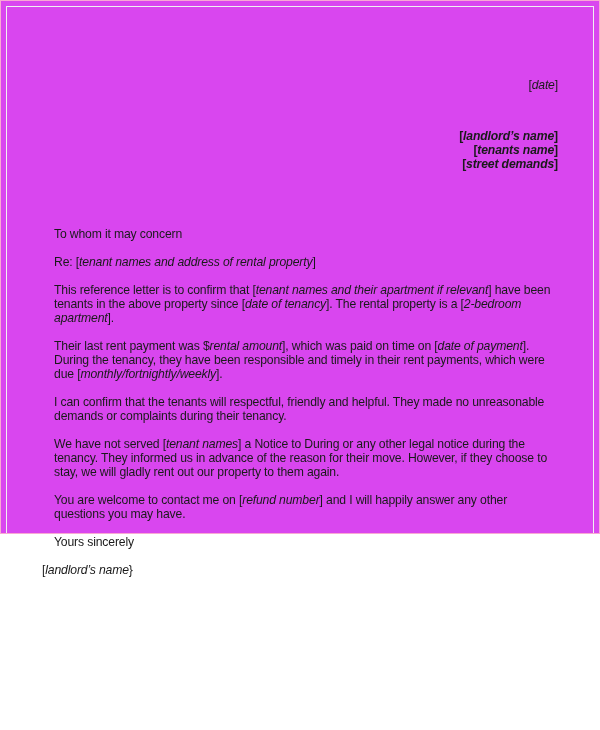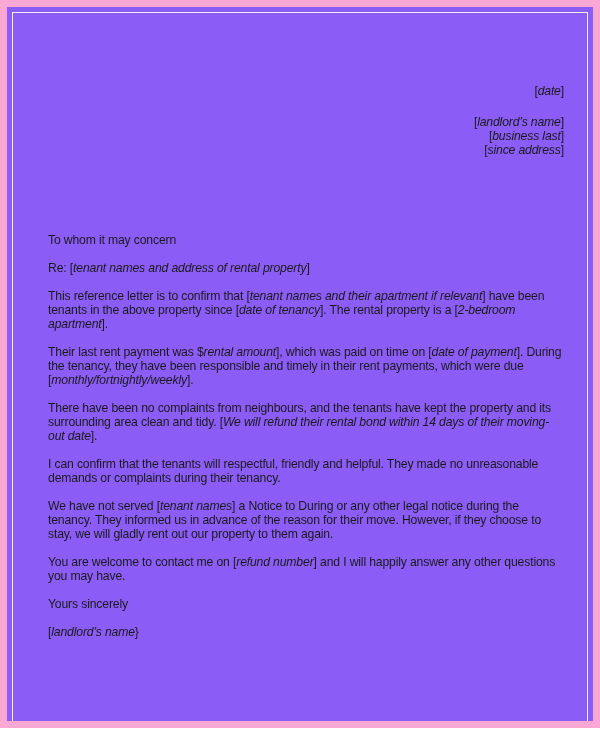--- a/index.html
+++ b/index.html
@@ -1,65 +1,64 @@
 <!DOCTYPE html>
 <html><head>
   <meta charset="utf-8">
   <style>
     html, body { margin: 0; padding: 0; background: #ffffff; }
     body { width: 600px; height: 730px; position: relative; overflow: hidden; }
     .page {
-      position: absolute; left: 0; top: 0; width: 600px; height: 728px;
+      position: absolute; left: 0; top: 0; width: 600px; height: 534px;
       box-sizing: border-box;
-      border: 7px solid #f9a8d4;
-      background: #8b5cf6;
+      border: 1px solid #f9a8d4;
+      background: #d946ef;
     }
     .inner-line-l { position: absolute; left: 5px; top: 5px; bottom: 0; width: 1px; background: #f0f0f0; }
     .inner-line-t { position: absolute; left: 5px; right: 5px; top: 5px; height: 1px; background: #f0f0f0; }
     .inner-line-r { position: absolute; right: 5px; top: 5px; bottom: 0; width: 1px; background: #f0f0f0; }
     .doc {
       position: absolute; left: 41px; top: 0; width: 516px;
       font-family: "Liberation Sans", sans-serif;
       font-size: 12.2px; line-height: 14px; color: #1a1a1a;
       letter-spacing: -0.15px;
     }
     .right { text-align: right; }
     .date { position: absolute; right: 0; top: 77px; width: 300px; }
-    .addr { position: absolute; right: 0; top: 108px; width: 300px; }
+    .addr { position: absolute; right: 0; top: 128px; width: 300px; font-weight: bold; }
     .body { position: absolute; left: 0; top: 226px; width: 516px; }
-    p { margin: 0 0 14px 0; }
+    p { margin: 0 0 14px 12px; }
     i { font-style: italic; }
   </style>
 </head>
 <body>
 
 <div class="page">
   <div class="inner-line-l"></div>
   <div class="inner-line-t"></div>
   <div class="inner-line-r"></div>
 
   <div class="doc">
     <div class="date right">[<i>date</i>]</div>
 
     <div class="addr right">
       <div>[<i>landlord’s name</i>]</div>
-      <div>[<i>business last</i>]</div>
-      <div>[<i>since address</i>]</div>
+      <div>[<i>tenants name</i>]</div>
+      <div>[<i>street demands</i>]</div>
     </div>
 
     <div class="body">
       <p>To whom it may concern</p>
 
       <p><span>Re: </span>[<i>tenant names and address of rental property</i>]</p>
 
       <p><span>This reference letter is to confirm that </span>[<i>tenant names and their apartment if relevant</i>]<span> have been tenants in the above property since </span>[<i>date of tenancy</i>]<span>. The rental property is a </span>[<i>2-bedroom apartment</i>]<span>.</span></p>
 
       <p><span>Their last rent payment was $</span><i>rental amount</i>]<span>, which was paid on time on </span>[<i>date of payment</i>]<span>. During the tenancy, they have been responsible and timely in their rent payments, which were due </span>[<i>monthly/fortnightly/weekly</i>]<span>.</span></p>
 
-      <p><span>There have been no complaints from neighbours, and the tenants have kept the property and its surrounding area clean and tidy. </span>[<i>We will refund their rental bond within 14 days of their moving-out date</i>]<span>.</span></p>
 
       <p>I can confirm that the tenants will respectful, friendly and helpful. They made no unreasonable demands or complaints during their tenancy.</p>
 
 
       <p><span>We have not served </span>[<i>tenant names</i>]<span> a Notice to During or any other legal notice during the tenancy. They informed us in advance of the reason for their move. However, if they choose to stay, we will gladly rent out our property to them again.</span></p>
 
       <p><span>You are welcome to contact me on </span>[<i>refund number</i>]<span> and I will happily answer any other questions you may have.</span></p>
 
       <p>Yours sincerely</p>
 

